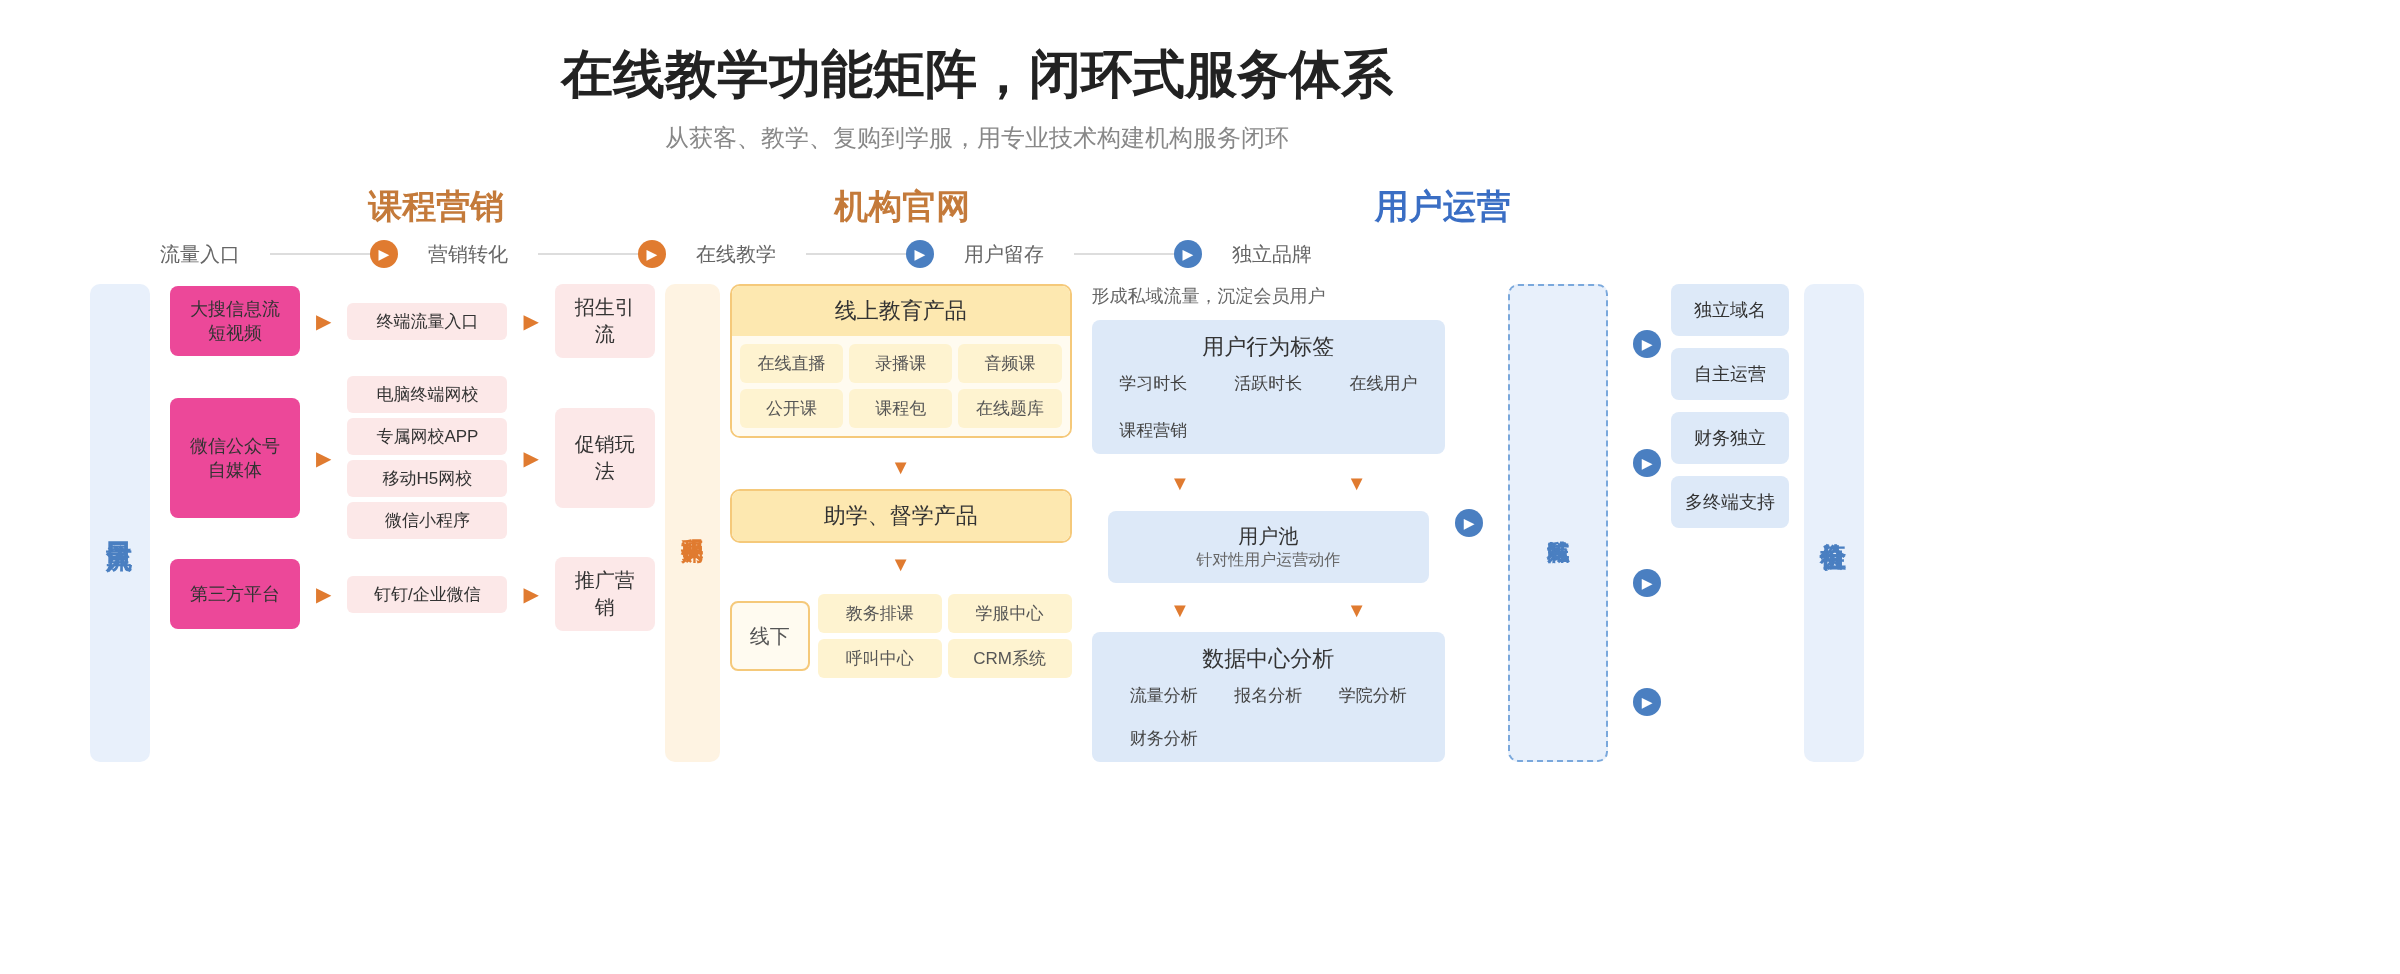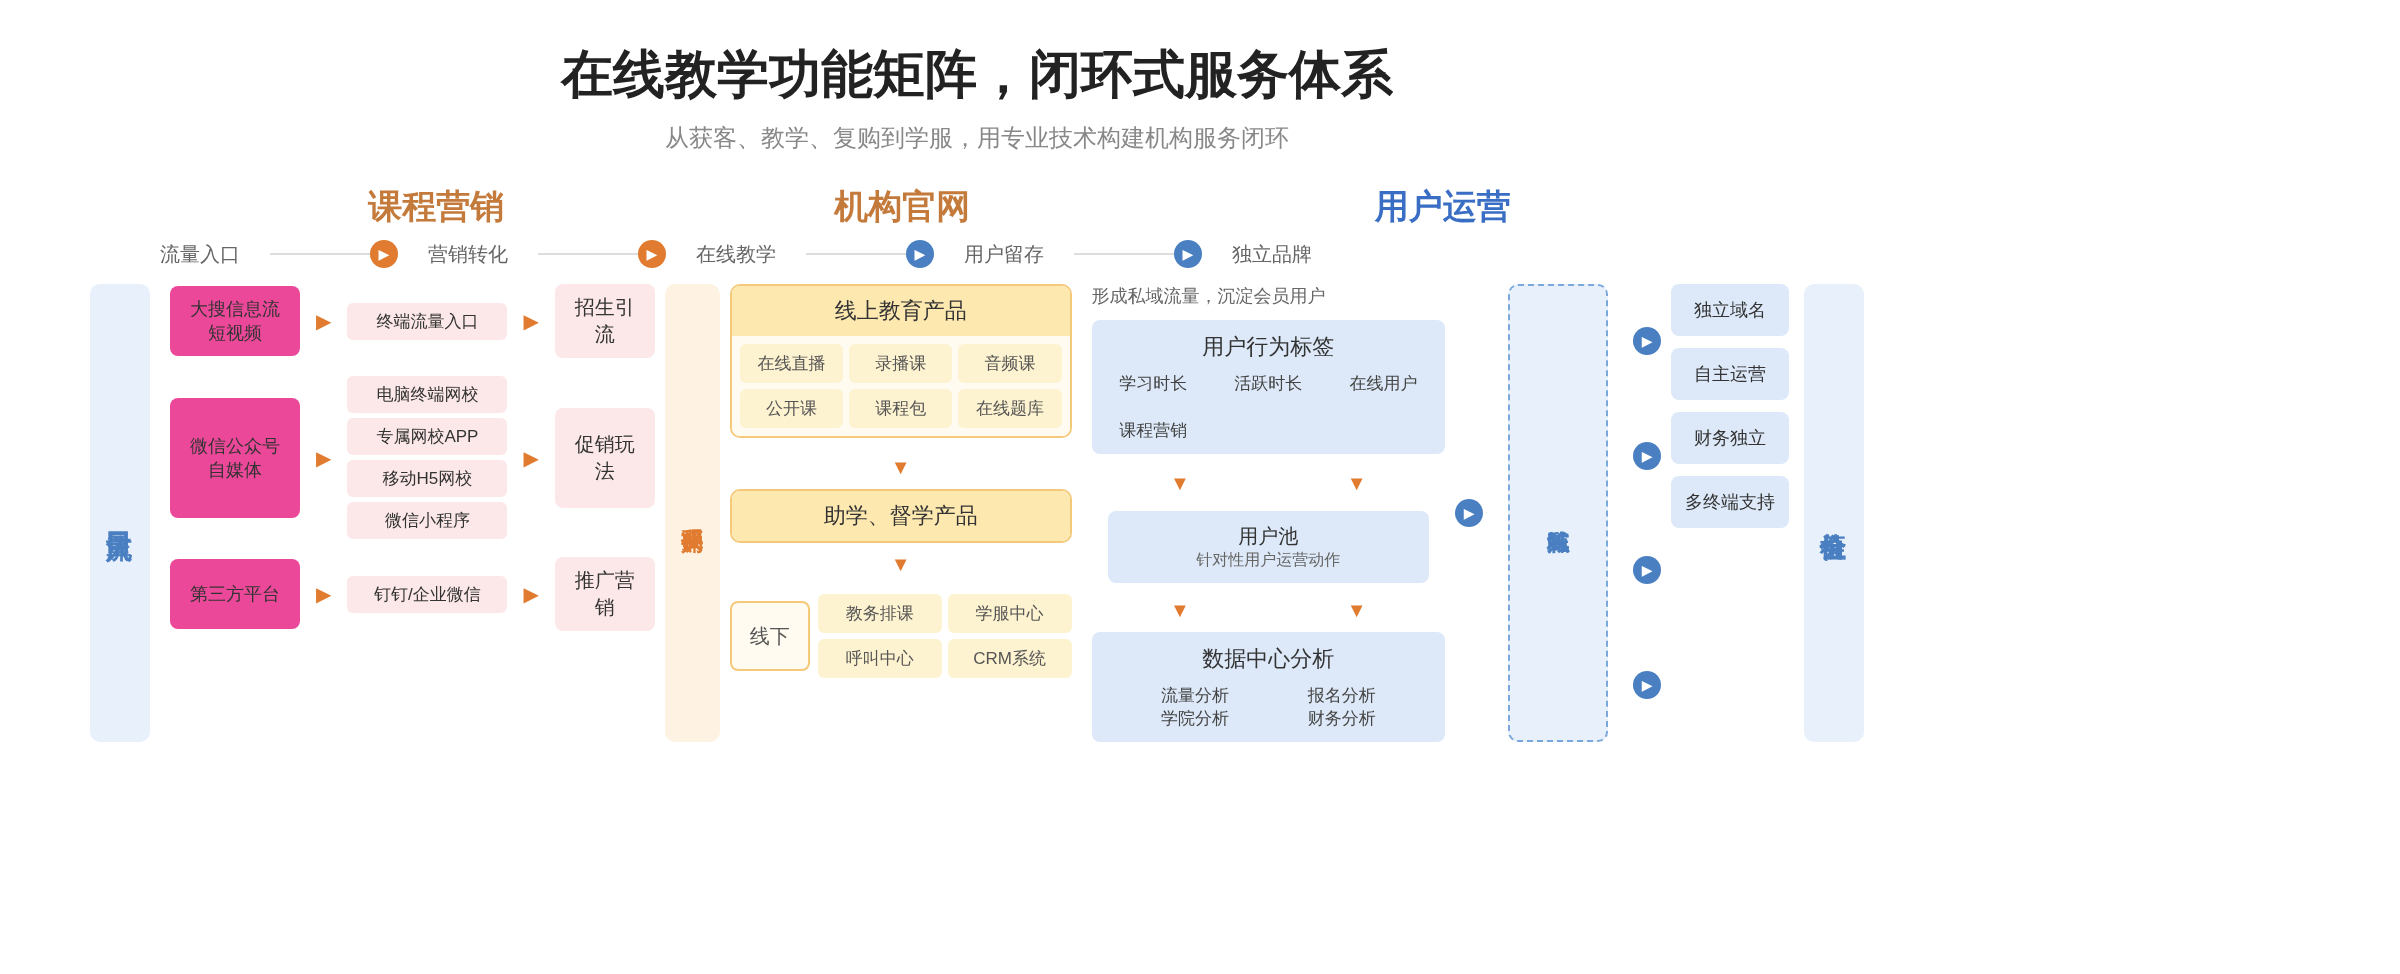--- a/index.html
+++ b/index.html
@@ -302,22 +302,22 @@
     .data-analysis-title {
       text-align: center;
       font-size: 22px;
       color: #333;
       font-weight: 500;
       margin-bottom: 10px;
     }
 
     .analysis-grid {
       display: grid;
-      grid-template-columns: 1fr 1fr;
-      gap: 0;
+      grid-template-columns: 1fr 1fr 1fr;
+      gap: 20px;
     }
 
     .analysis-item {
       font-size: 17px;
       color: #444;
       text-align: center;
     }
 
     
     .private-matrix-box {

